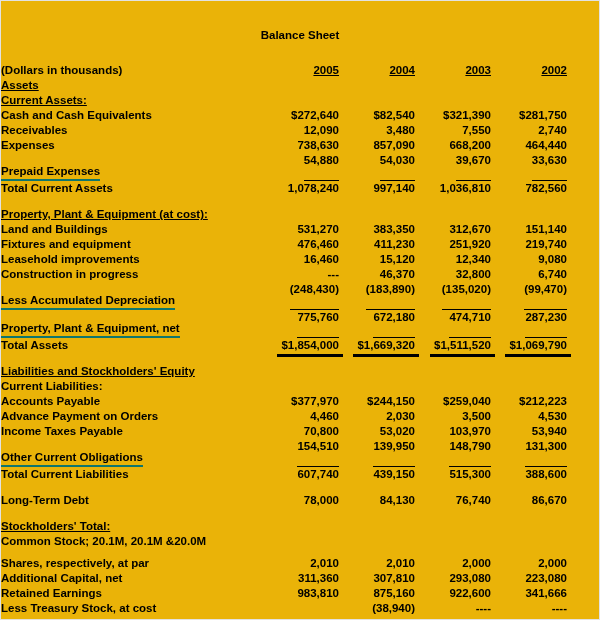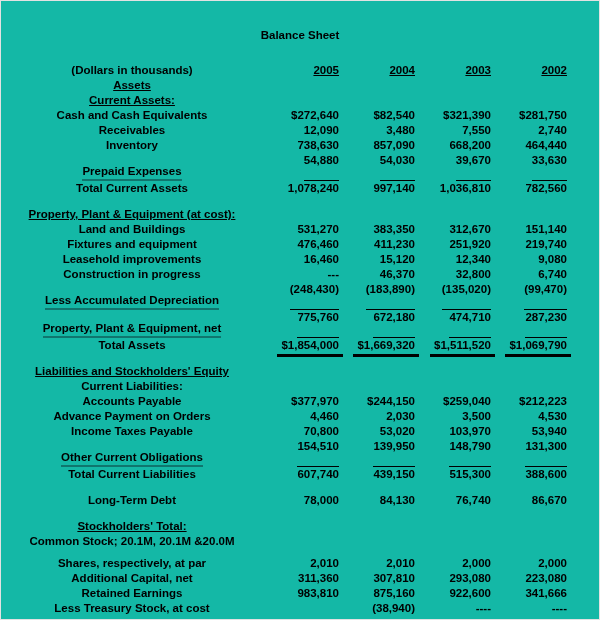--- a/index.html
+++ b/index.html
@@ -7,21 +7,21 @@
     padding: 0;
     background: #ffffff;
   }
   body {
     font-family: "Liberation Sans", sans-serif;
   }
   #page {
     position: relative;
     width: 600px;
     height: 620px;
-    background: #14b8a6;
+    background: #eab308;
     border: 1px solid #e2e2e2;
     box-sizing: border-box;
     overflow: hidden;
   }
   .sheet {
     position: absolute;
     left: 0;
     top: 0;
     width: 598px;
     padding: 0;
@@ -48,21 +48,21 @@
   table.bs col.c-num   { width: 76px; }
   table.bs col.c-pad   { width: 40px; }
 
   table.bs td {
     padding: 0;
     vertical-align: bottom;
     height: 15px;
     line-height: 15px;
     white-space: nowrap;
   }
-  td.label { text-align: center; }
+  td.label { text-align: left; }
   td.num   { text-align: right; padding-right: 6px; }
 
   
   .ind0 { padding-left: 40px; }
   .ind1 { padding-left: 45px; }
   .ind2 { padding-left: 53px; }
   .ind3 { padding-left: 61px; }
 
   
   .u { text-decoration: underline; }
@@ -159,21 +159,21 @@
         <tr>
           <td class="label ind2">Receivables</td>
           <td class="num">12,090</td>
           <td class="num">3,480</td>
           <td class="num">7,550</td>
           <td class="num">2,740</td>
           <td></td>
         </tr>
 
         <tr>
-          <td class="label ind2">Inventory</td>
+          <td class="label ind2">Expenses</td>
           <td class="num">738,630</td>
           <td class="num">857,090</td>
           <td class="num">668,200</td>
           <td class="num">464,440</td>
           <td></td>
         </tr>
 
         <tr>
           <td class="label ind2 rule-label"><span>Prepaid Expenses</span></td>
           <td class="num rule-num"><span>54,880</span></td>

